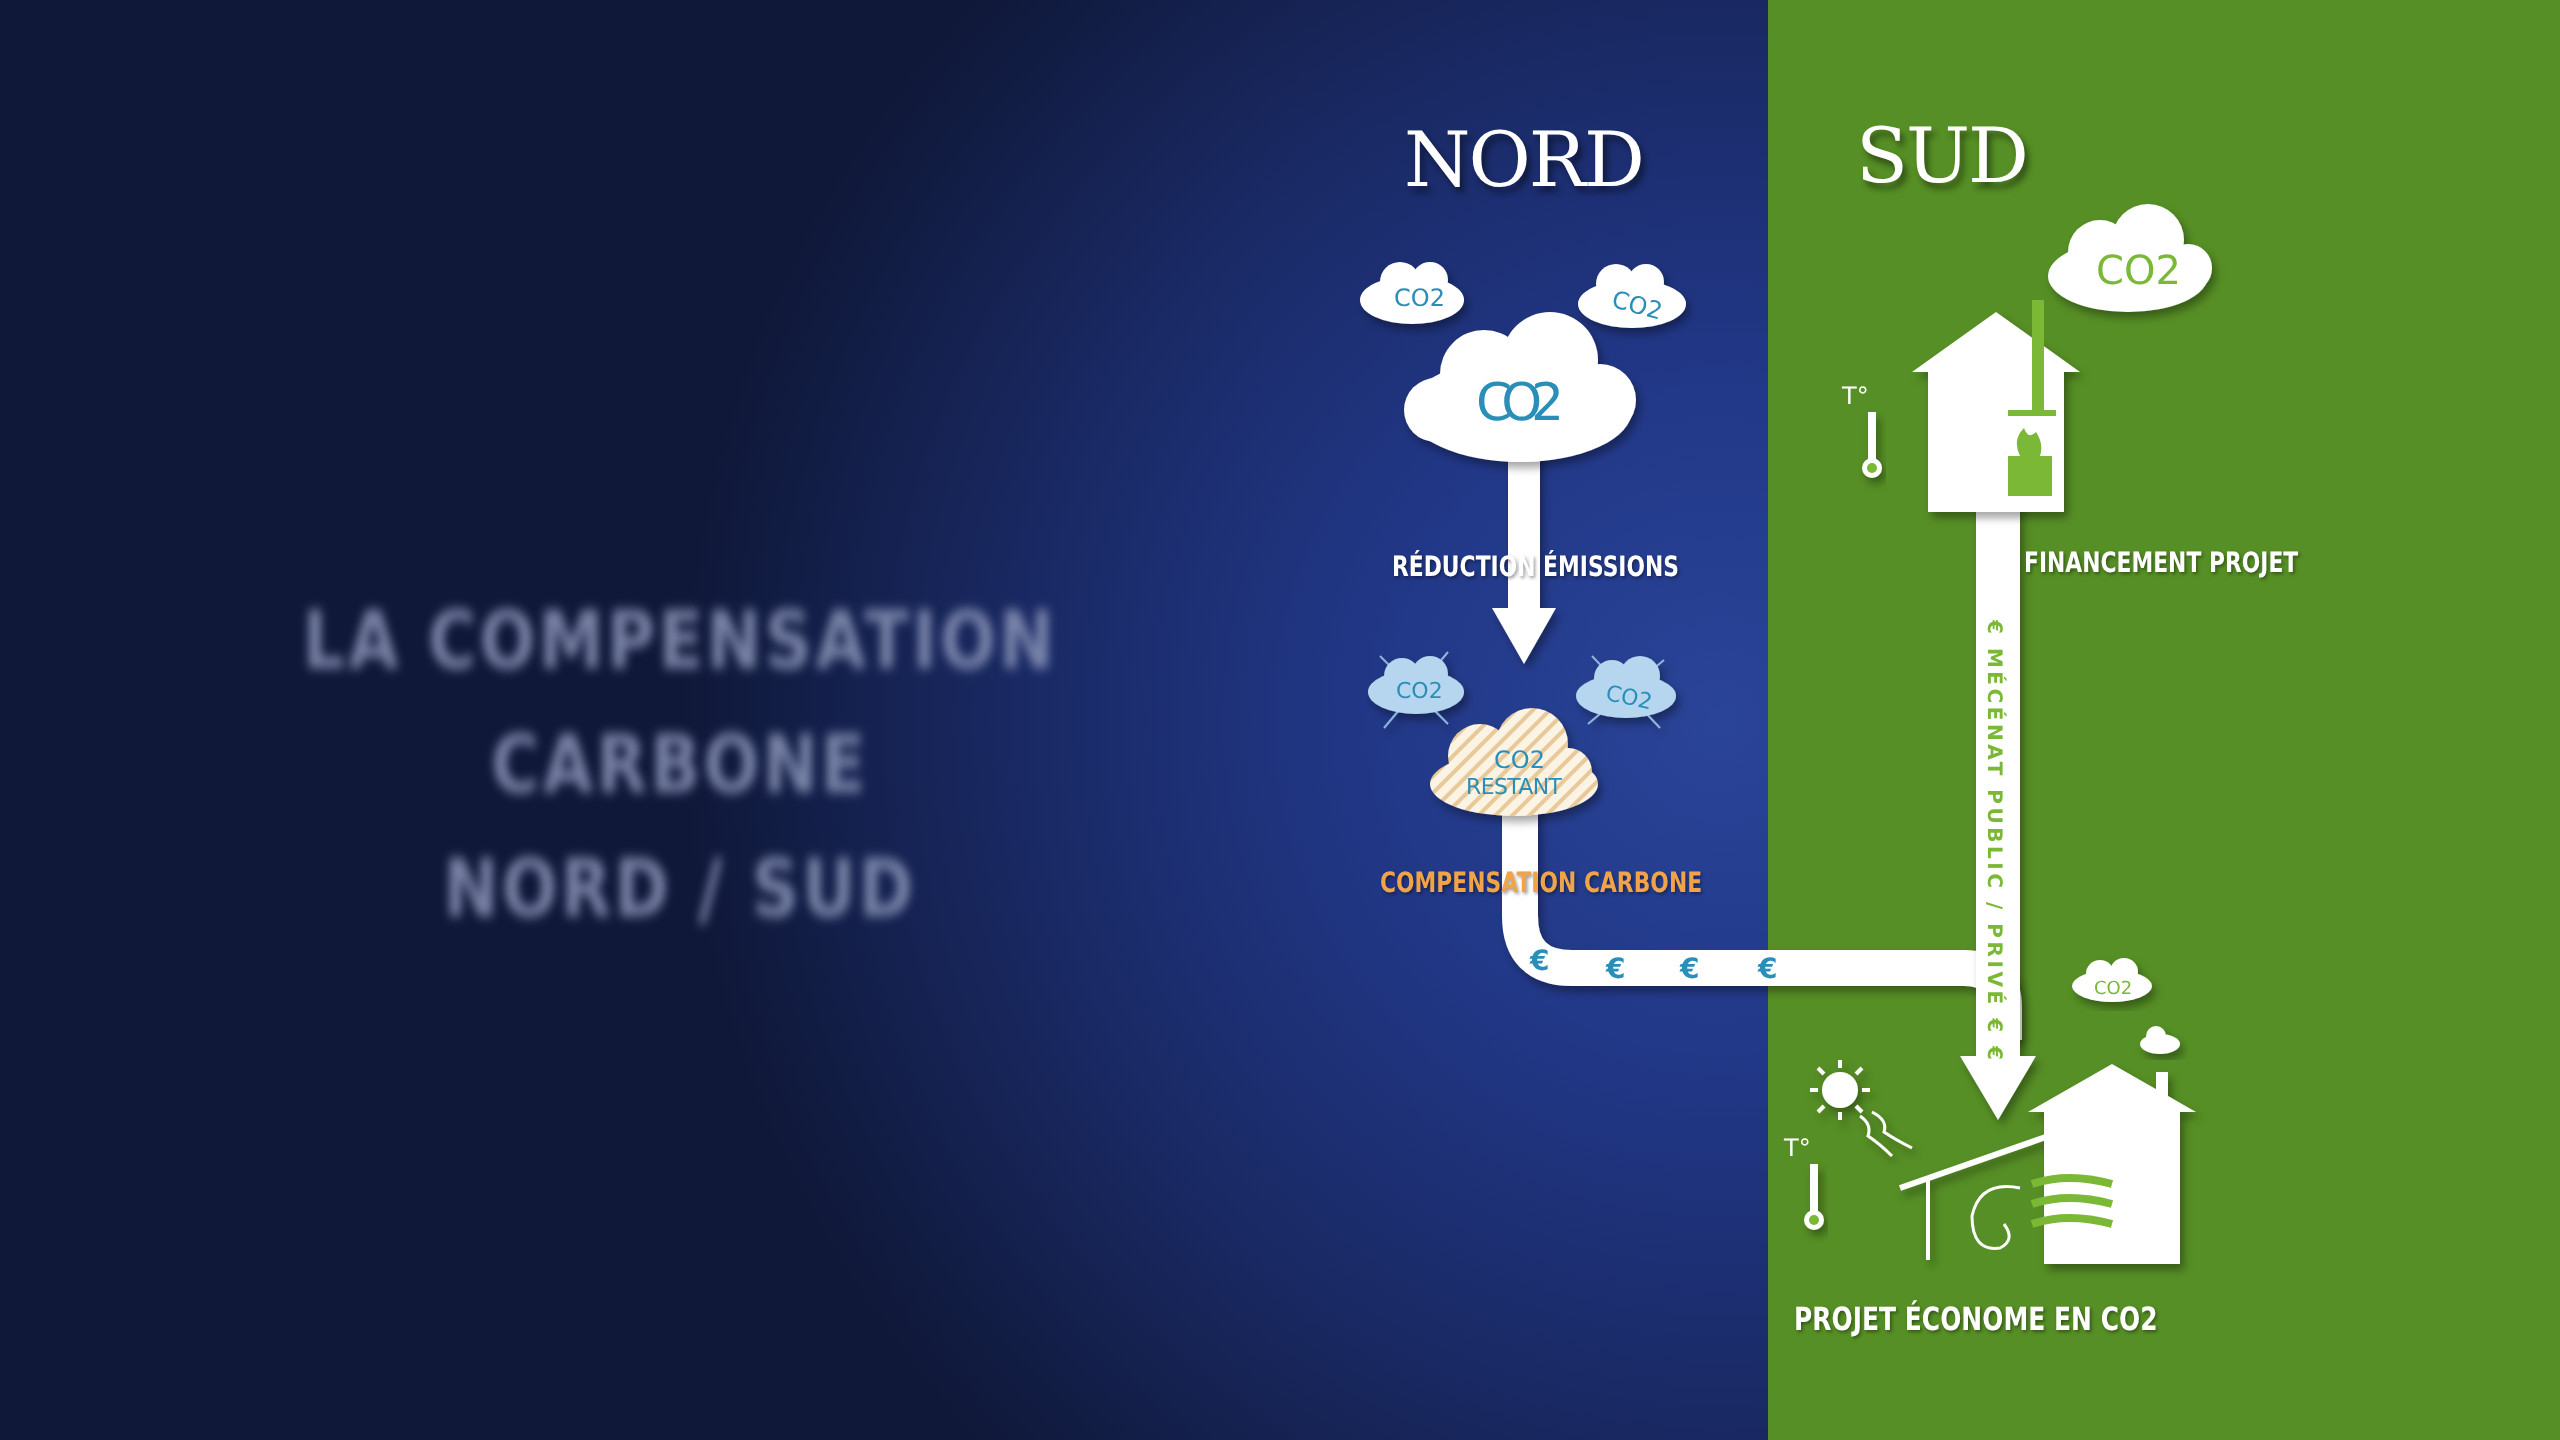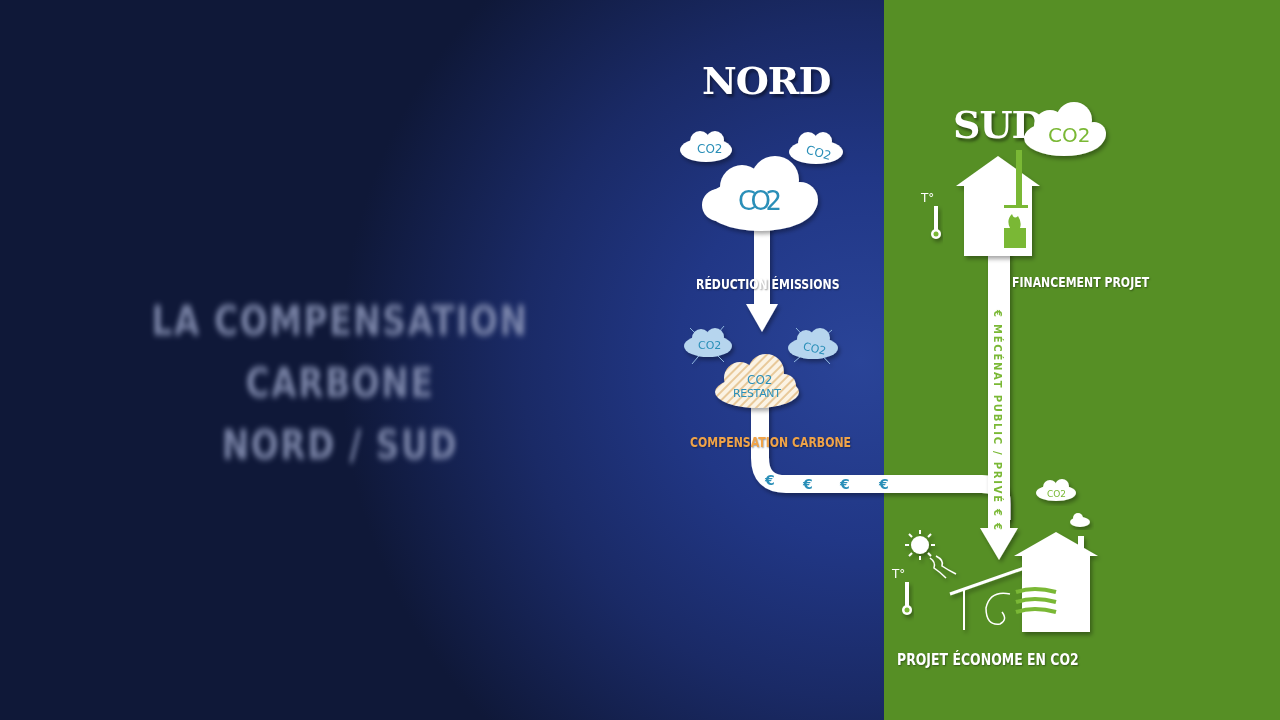--- a/index.html
+++ b/index.html
@@ -5,41 +5,41 @@
   html, body { margin:0; padding:0; }
   body { width:1280px; height:720px; position:relative; overflow:hidden;
          font-family: "Liberation Sans", "DejaVu Sans", sans-serif; }
   .bg-nord { position:absolute; left:0; top:0; width:884px; height:720px;
     background: radial-gradient(ellipse 520px 520px at 860px 360px, #2a4498 0%, #213786 35%, #1a2a66 65%, #0f1838 100%); }
   .bg-sud { position:absolute; left:884px; top:0; width:396px; height:720px;
     background: radial-gradient(ellipse 360px 420px at 1010px 330px, #86c23a 0%, #6ea830 45%, #568f25 100%); }
   .title-blur { position:absolute; left:60px; top:290px; width:560px; text-align:center;
     color:#8b95b8; font-family:"DejaVu Sans", sans-serif; font-weight:bold; font-size:40px;
     letter-spacing:2px; line-height:62px; filter: blur(3px); opacity:0.85; transform: scaleX(0.82); transform-origin:center; }
-  .heading { position:absolute; color:#fff; font-family:"DejaVu Serif", serif; font-weight:bold;
+  .heading { position:absolute; color:#fff; font-family:"DejaVu Serif", serif; font-weight:normal;
     font-size:38px; text-shadow: 2px 3px 3px rgba(0,0,0,0.45); letter-spacing:-1px; }
   .label { position:absolute; color:#fff; font-family:"DejaVu Sans", sans-serif; font-weight:bold;
     font-size:14px; transform: scaleX(0.78); transform-origin:left center; text-shadow: 1px 1px 2px rgba(0,0,0,0.4); white-space:nowrap; }
   .label.orange { color:#f0a348; }
   svg { position:absolute; left:0; top:0; }
   .cloud-text { font-family:"DejaVu Sans", sans-serif; }
 </style>
 </head>
 <body>
 
 <div class="bg-nord"></div>
 <div class="bg-sud"></div>
 
 <div class="title-blur">
   <div>LA COMPENSATION CARBONE</div>
   <div>NORD / SUD</div>
 </div>
 
 <div class="heading" style="left:702px; top:58px;">NORD</div>
-<div class="heading" style="left:953px; top:56px;margin-top:46px;">SUD</div>
+<div class="heading" style="left:928px; top:56px;">SUD</div>
 
 <svg width="1280" height="720" viewBox="0 0 1280 720">
   <defs>
     <filter id="sh" x="-20%" y="-20%" width="140%" height="140%">
       <feDropShadow dx="2" dy="3" stdDeviation="2" flood-color="#000" flood-opacity="0.35"></feDropShadow>
     </filter>
     <pattern id="stripes" width="6" height="6" patternUnits="userSpaceOnUse" patternTransform="rotate(45)">
       <rect width="6" height="6" fill="#fbf3e4"></rect>
       <rect width="2" height="6" fill="#e8c99a"></rect>
     </pattern>

